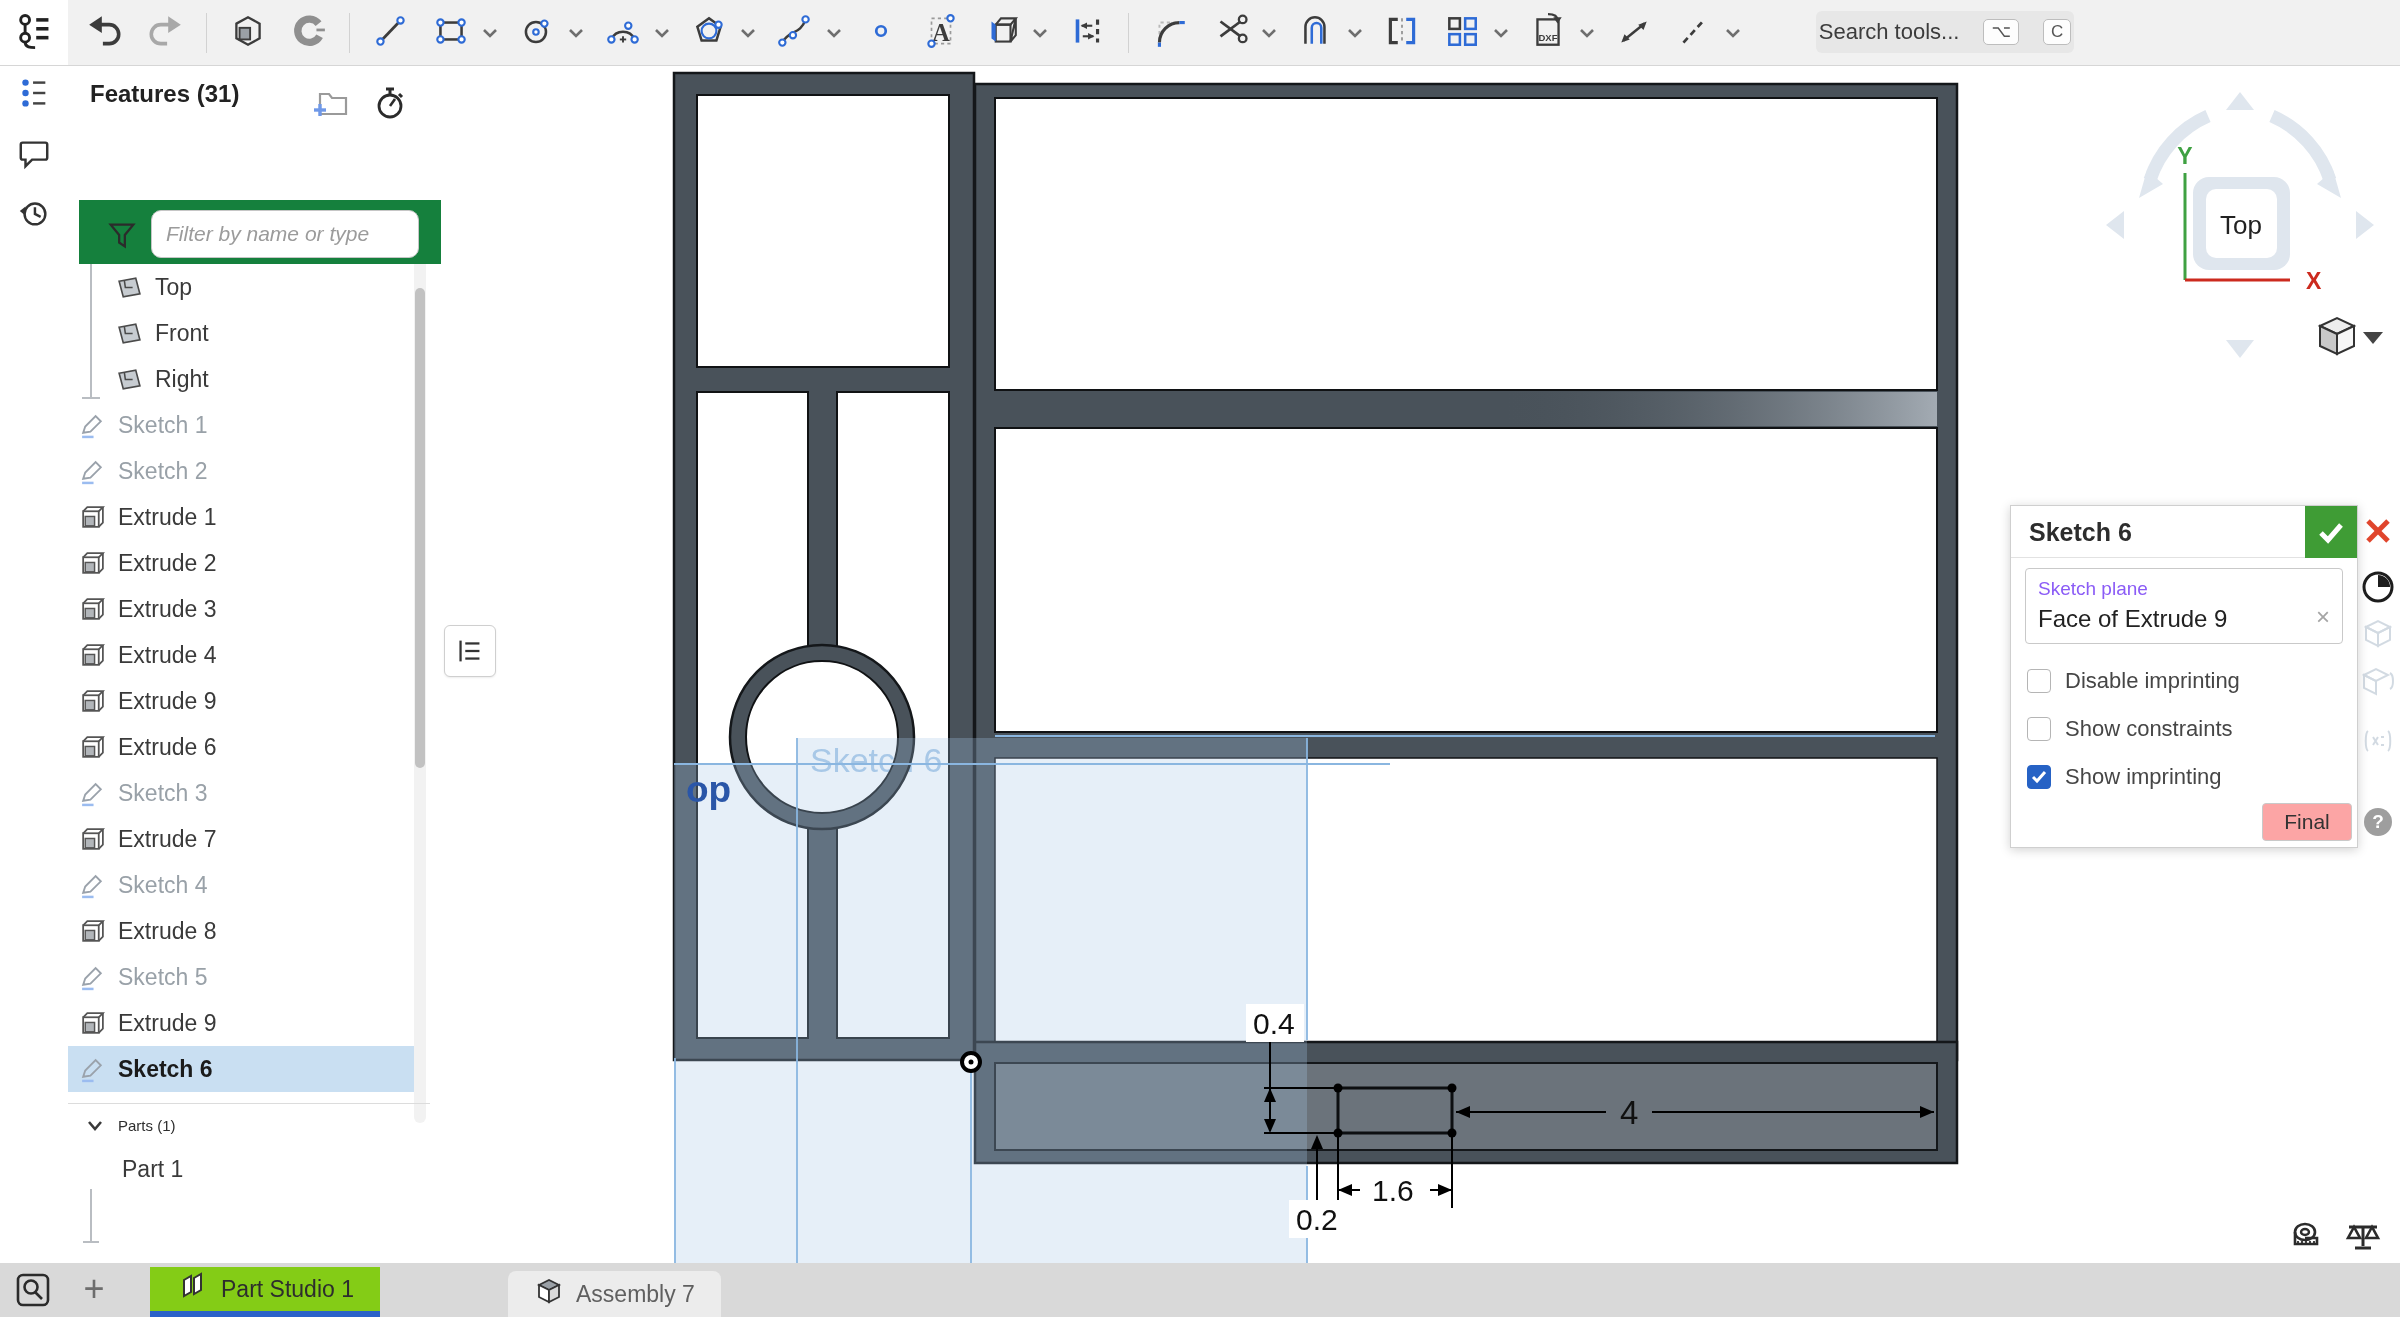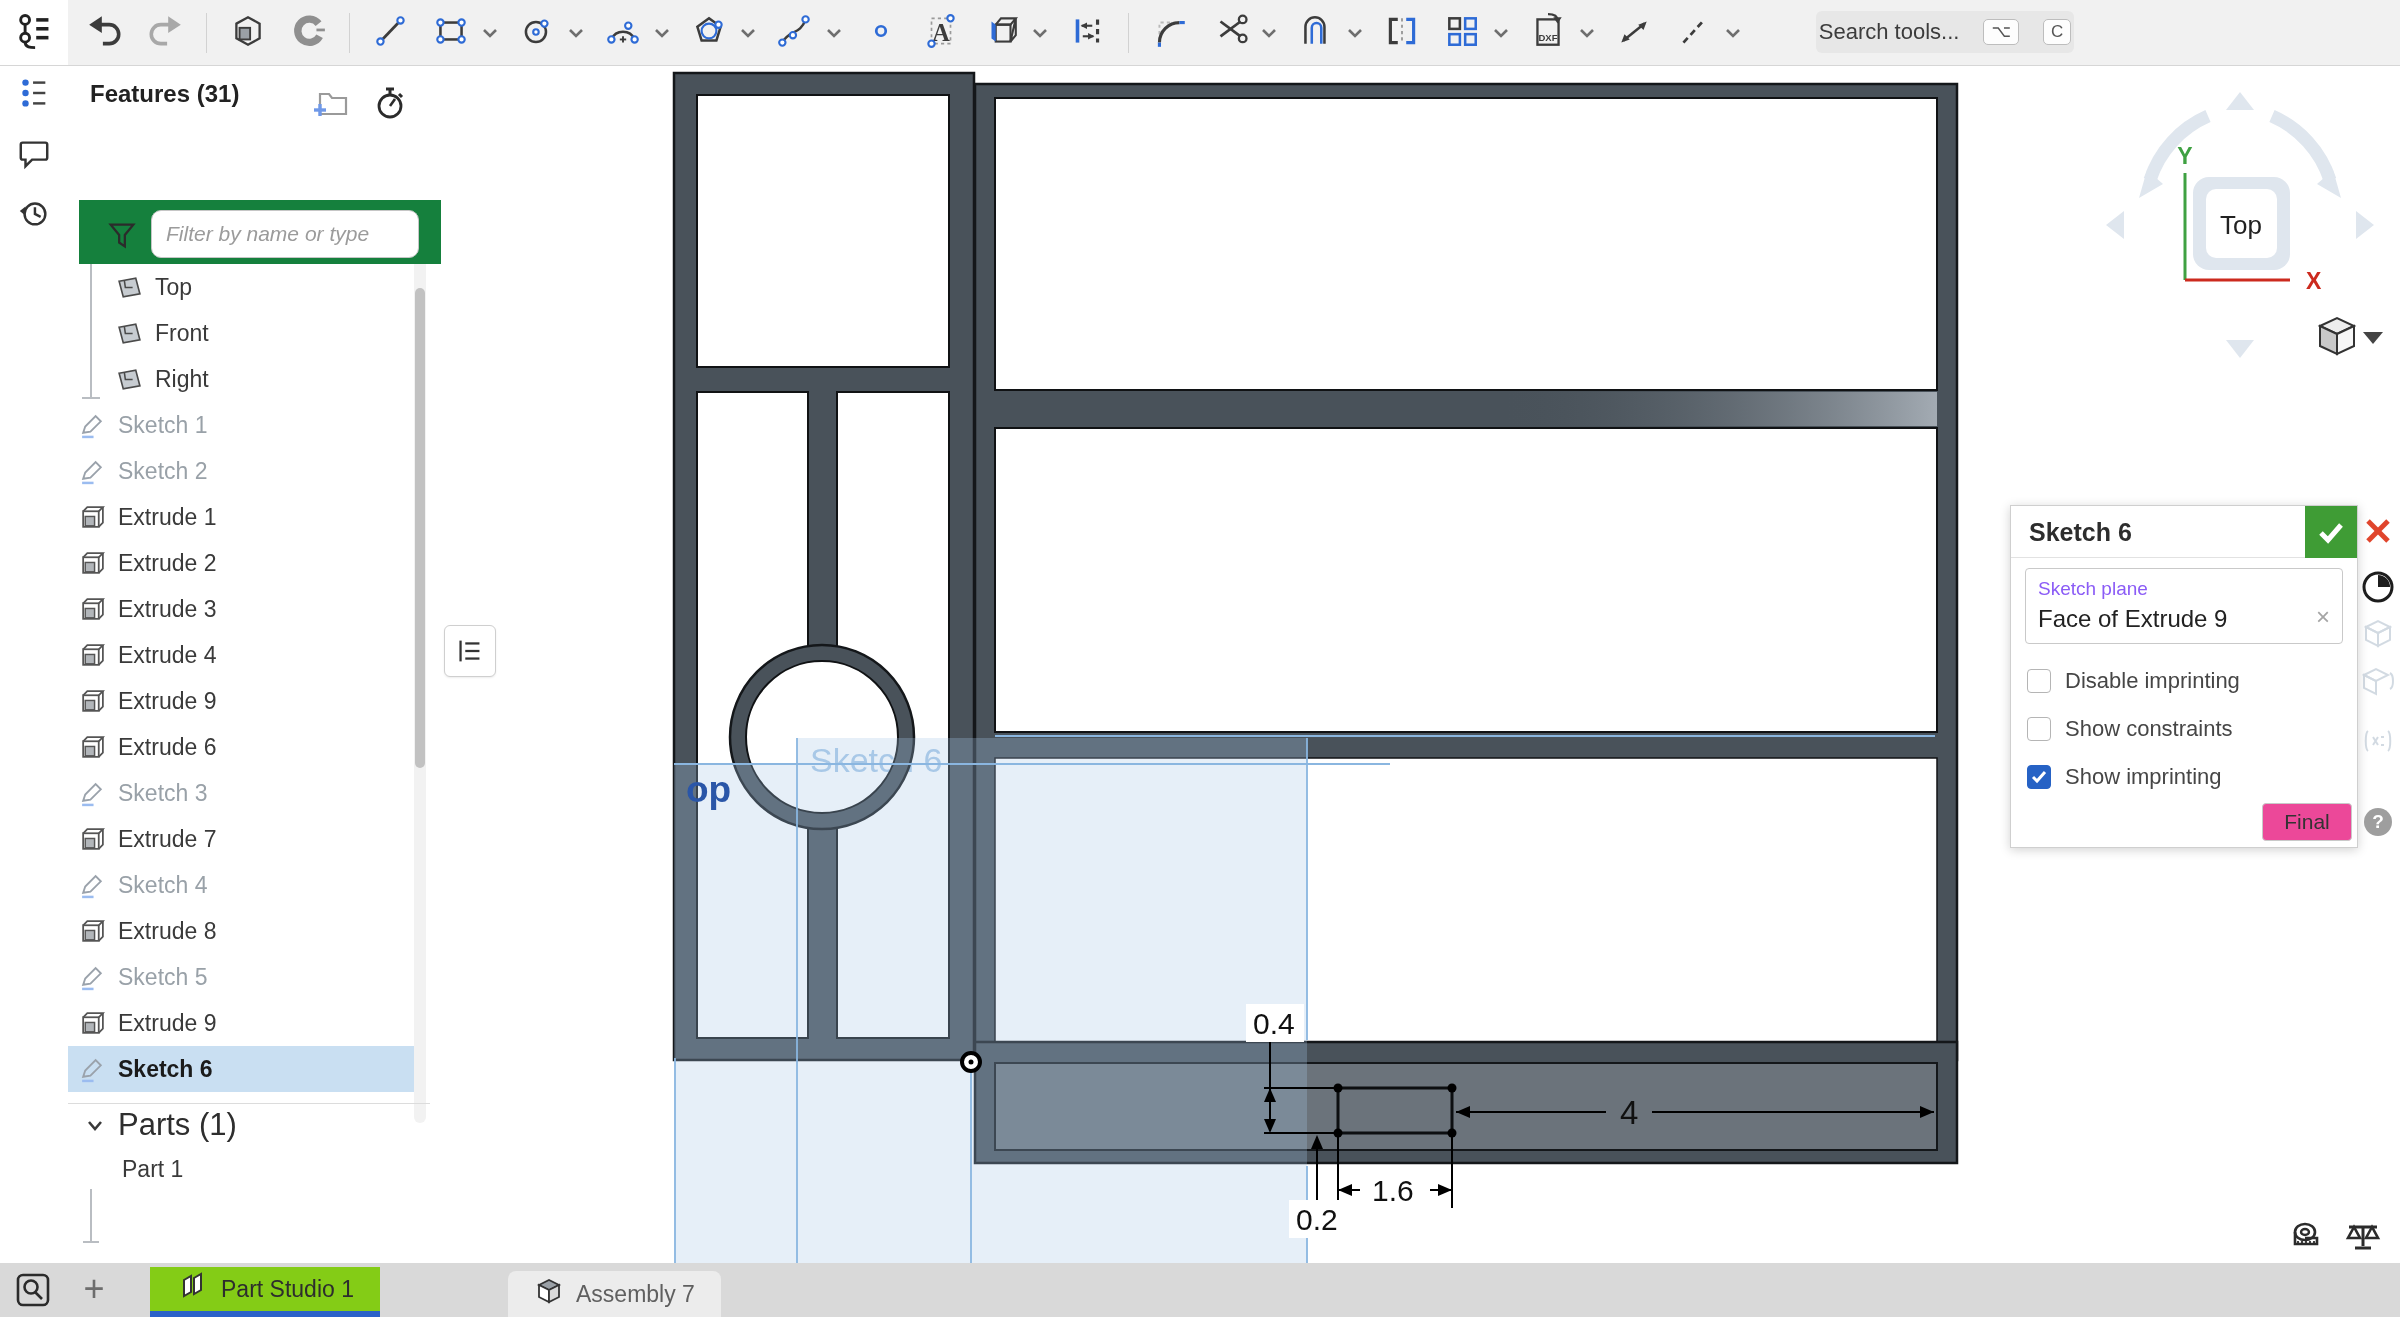--- a/index.html
+++ b/index.html
@@ -40,21 +40,21 @@
   #guide-planes-tick{position:absolute;left:14px;top:244px;width:18px;border-top:2px solid #b9bdc2;}
   #filter-row{position:absolute;left:11px;top:47px;width:362px;height:64px;background:#15803d;z-index:5;}
   #filter-input{position:absolute;left:72px;top:10px;width:268px;height:48px;border:1.5px solid #c6c6c6;border-radius:10px;
      font-size:21px;font-style:italic;color:#444;padding:0 14px;box-sizing:border-box;font-family:"Liberation Sans",sans-serif;background:#fff;}
   #filter-input::placeholder{color:#9b9b9b;}
   #funnel{position:absolute;left:26px;top:18px;}
   #vscroll{position:absolute;left:346px;top:70px;width:12px;height:900px;background:#f2f2f2;border-radius:6px;}
   #vthumb{position:absolute;left:1px;top:65px;width:10px;height:480px;background:#c2c2c2;border-radius:6px;cursor:pointer;}
   #parts-section{position:absolute;left:0;top:1038px;width:362px;}
   #parts-divider{border-top:1px solid #dcdcdc;width:362px;}
-  #parts-header{height:42px;display:flex;align-items:center;gap:12px;padding-left:16px;font-size:31px;color:#2e2e2e;cursor:pointer;}
+  #parts-header{height:42px;display:flex;align-items:center;gap:12px;padding-left:16px;font-size:15px;color:#2e2e2e;cursor:pointer;}
   .prow{height:46px;display:flex;align-items:center;padding-left:54px;font-size:23px;color:#3a3a3a;cursor:pointer;}
   #guide-part{position:absolute;left:22px;top:86px;height:52px;border-left:2px solid #b9bdc2;}
   #guide-part-tick{position:absolute;left:15px;top:138px;width:16px;border-top:2px solid #b9bdc2;}
   
   #floatbtn{position:absolute;left:444px;top:625px;width:50px;height:50px;background:#fff;border:1px solid #cfcfcf;
      border-radius:6px;display:flex;align-items:center;justify-content:center;z-index:8;box-shadow:0 1px 2px rgba(0,0,0,.08);cursor:pointer;}
   
   #scene{position:absolute;left:0;top:0;z-index:1;}
   .sketchlabel{font-size:34px;fill:#a9c9e8;}
   .planelabel{font-size:37px;font-weight:bold;fill:#2a56a8;}
@@ -67,21 +67,21 @@
   #dlg-header{position:absolute;left:0;top:0;width:100%;height:52px;border-bottom:1px solid #e2e2e2;box-sizing:border-box;}
   #dlg-title{position:absolute;left:18px;top:12px;font-size:25px;font-weight:bold;color:#2d2d2d;}
   #dlg-ok{position:absolute;right:0px;top:0px;width:52px;height:52px;background:#3f9c35;display:flex;align-items:center;justify-content:center;cursor:pointer;}
   #dlg-field{position:absolute;left:14px;top:62px;width:318px;height:76px;border:1px solid #c9c9c9;border-radius:4px;box-sizing:border-box;cursor:pointer;}
   #dlg-field-label{position:absolute;left:12px;top:9px;font-size:19px;color:#8b5cf6;}
   #dlg-field-value{position:absolute;left:12px;top:36px;font-size:24px;color:#222;}
   #dlg-field-clear{position:absolute;right:12px;top:34px;font-size:24px;color:#a5a5a5;cursor:pointer;}
   .cbrow{position:absolute;left:16px;height:30px;display:flex;align-items:center;gap:14px;font-size:22px;color:#464646;cursor:pointer;}
   .cbox{width:24px;height:24px;border:1.5px solid #b5b5b5;border-radius:4px;background:#fff;box-sizing:border-box;display:flex;align-items:center;justify-content:center;}
   .cbox.on{background:#2662c5;border-color:#2662c5;}
-  #dlg-final{position:absolute;right:5px;bottom:6px;width:88px;height:36px;background:#ec4899;border:1px solid #c9c9c9;
+  #dlg-final{position:absolute;right:5px;bottom:6px;width:88px;height:36px;background:#fca5a5;border:1px solid #c9c9c9;
      border-radius:4px;font-size:21px;color:#333;display:flex;align-items:center;justify-content:center;cursor:pointer;}
   
   #rightstrip{position:absolute;left:2356px;top:505px;width:44px;height:345px;z-index:31;}
   .stripbtn{position:absolute;left:2px;width:40px;height:40px;display:flex;align-items:center;justify-content:center;cursor:pointer;}
   .faint{opacity:0.25;}
   #helpdot{position:absolute;left:8px;top:303px;width:28px;height:28px;border-radius:50%;background:#9e9e9e;color:#fff;
      font-size:19px;font-weight:bold;display:flex;align-items:center;justify-content:center;cursor:pointer;}
   
   #bottombar{position:absolute;left:0;top:1263px;width:2400px;height:54px;background:#d9d9d9;z-index:25;display:flex;align-items:flex-end;}
   #tabsearch{position:absolute;left:14px;top:8px;cursor:pointer;}

